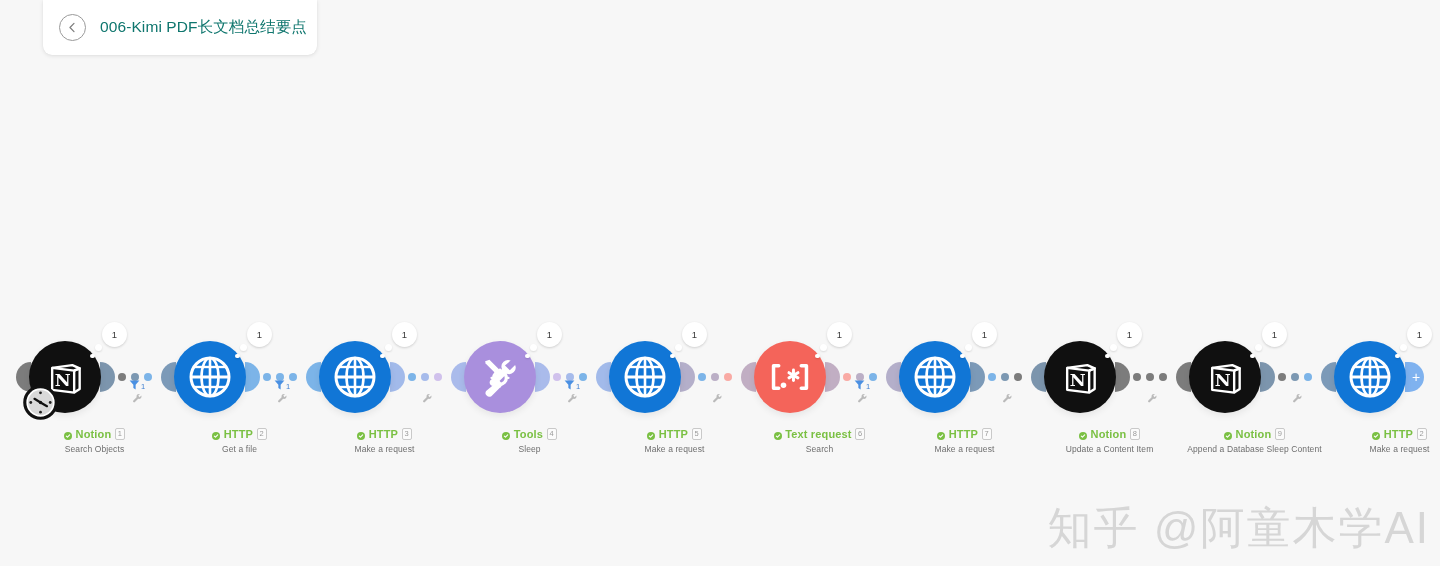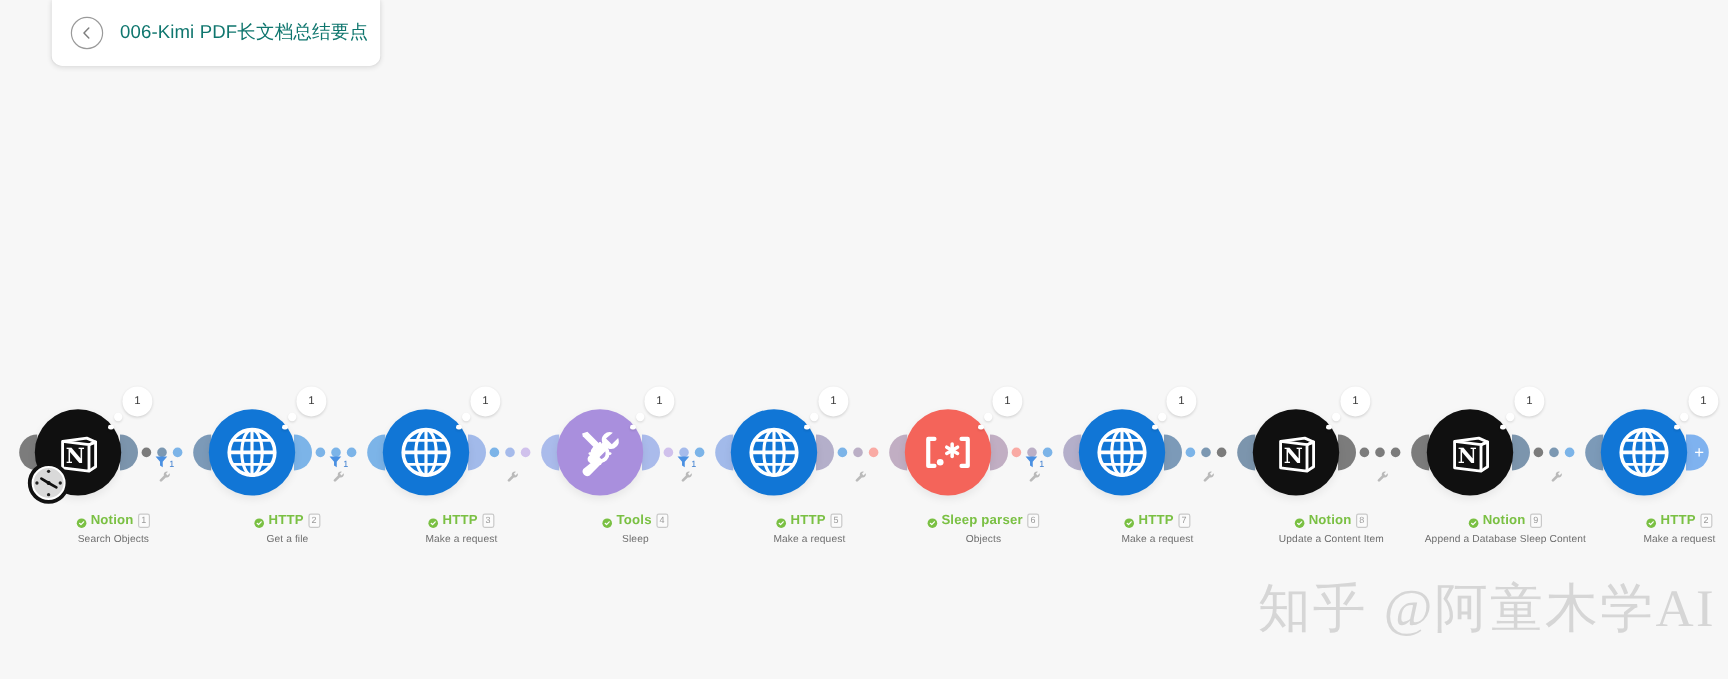--- a/index.html
+++ b/index.html
@@ -227,25 +227,25 @@
     font-size: 8.5px;
     color: #6e6e6e;
     letter-spacing: .1px;
     white-space: nowrap;
   }
 
   
   #watermark {
     position: absolute;
     right: 10px;
-    top: 478px;
+    top: 499px;
     font-size: 44px;
     color: #d6d6d6;
     letter-spacing: 2px;
-    font-family: Liberation Serif, serif;
+    font-family: Liberation Sans, sans-serif;
     user-select: none;
     white-space: nowrap;
   }
 </style>
 </head>
 <body>
 
 <div id="canvas">
   <div id="flow">
       <div class="connector" style="left: 118px;">
@@ -518,24 +518,24 @@
         <div class="mod-bubble">
           <span>1</span>
         </div>
         <div class="mod-label">
           <div class="mod-name-row">
             <span class="status-dot">
               <svg width="6" height="6" viewBox="0 0 10 10">
                 <path d="M2.2 5.2 L4.1 7 L7.8 3.1" fill="none" stroke="#ffffff" stroke-width="1.8" stroke-linecap="round" stroke-linejoin="round"></path>
               </svg>
             </span>
-            <span class="mod-app">Sleep parser</span>
+            <span class="mod-app">Text request</span>
             <span class="mod-num">6</span>
           </div>
-          <div class="mod-op">Objects</div>
+          <div class="mod-op">Search</div>
         </div>
       </div>
       <div class="connector" style="left: 988px;">
         <i style="background: rgb(124, 180, 232);"></i>
         <i style="background: rgb(124, 152, 178);"></i>
         <i style="background: rgb(124, 124, 124);"></i>
       </div>
       <div class="wrench-icon" style="left: 1002px;"><svg width="11" height="11" viewBox="0 0 16 16">
           <path d="M11.6 1.6 a3.7 3.7 0 0 0-4.9 4.6 L2 10.9 a1.6 1.6 0 1 0 2.3 2.3 L9 8.5 a3.7 3.7 0 0 0 4.6-4.9 L11.1 6.1 L9.1 4.1 Z" fill="#8a8a8a"></path>
         </svg></div>

